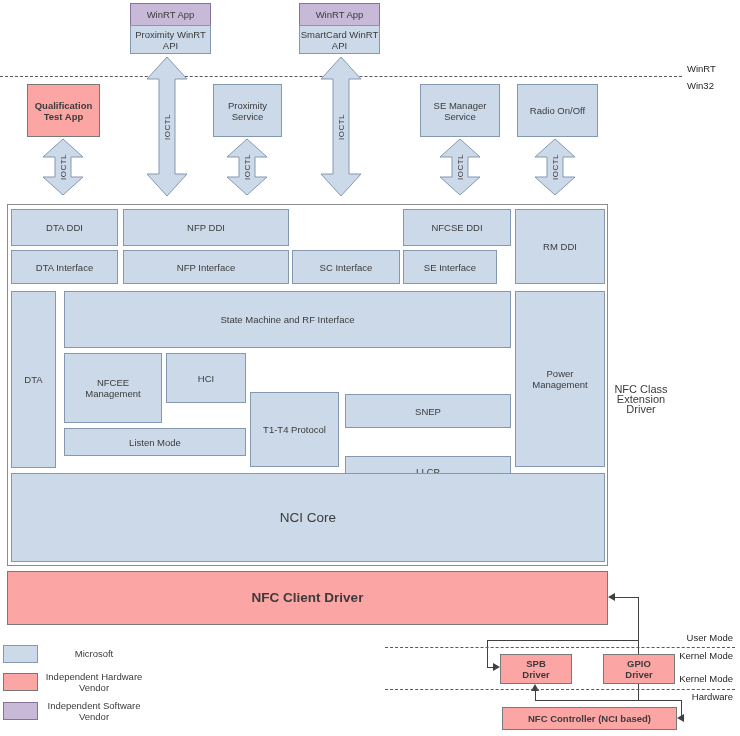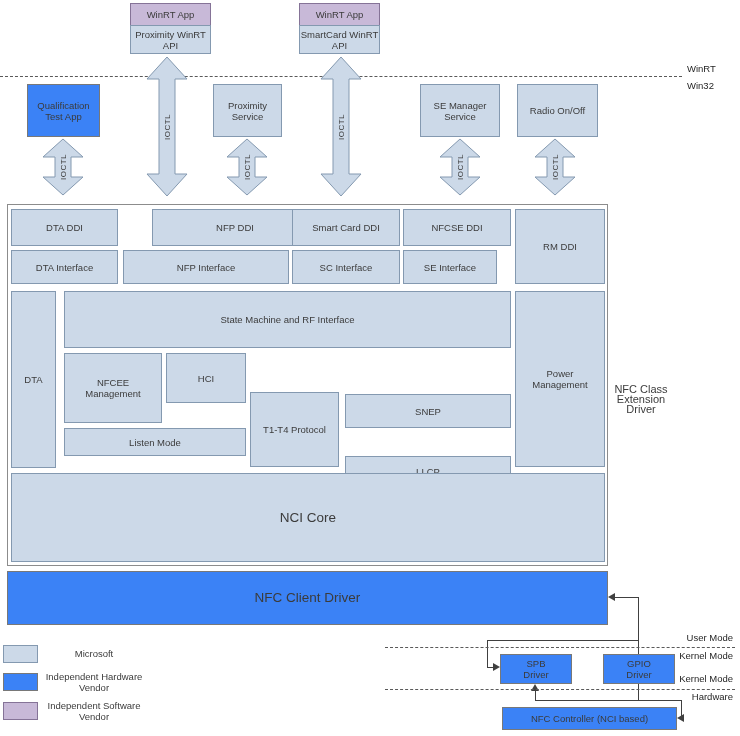--- a/index.html
+++ b/index.html
@@ -1,21 +1,21 @@
 <!DOCTYPE html>
 <html><head>
 <meta charset="utf-8">
 <style>
   html,body{margin:0;padding:0;background:#fff;}
   #canvas{position:relative;width:740px;height:736px;background:#ffffff;
           font-family:"Liberation Sans","DejaVu Sans",sans-serif;color:#3b3b3b;overflow:hidden;}
   .box{position:absolute;box-sizing:border-box;display:flex;align-items:center;justify-content:center;
        text-align:center;font-size:9.5px;line-height:11px;border:1px solid #8499b0;background:#ccd9e8;}
   .ms{background:#ccd9e8;border-color:#8499b0;}
-  .ihv{background:#3b82f6;border-color:#787878;}
+  .ihv{background:#fca5a5;border-color:#787878;font-weight:bold;}
   .isv{background:#c8b9d8;border-color:#857397;}
   .outline{position:absolute;box-sizing:border-box;border:1px solid #8c8c8c;background:#ffffff;}
   .big{font-size:13.5px;line-height:16px;}
   .pre{white-space:pre-line;}
   .dashed{position:absolute;height:0;border-top:1px dashed #595959;}
   .hline{position:absolute;height:0;border-top:1px solid #404040;}
   .vline{position:absolute;width:0;border-left:1px solid #404040;}
   .lbl{position:absolute;font-size:9.5px;line-height:11px;color:#262626;}
   .rlbl{text-align:right;width:100px;}
   .arrow{position:absolute;}
@@ -82,22 +82,21 @@
   <div class="arrow" style="left:534px;top:138px;width:42px;height:58px;">
     <svg width="42" height="58" viewBox="0 0 42 58">
       <polygon points="21,1 41,19 29,19 29,39 41,39 21,57 1,39 13,39 13,19 1,19" fill="#ccd9e8" stroke="#8499b0" stroke-width="1"></polygon>
     </svg>
     <span class="ioctl">IOCTL</span>
   </div>
 
   <div class="outline" style="left:7px;top:204px;width:601px;height:362px;"></div>
 
   <div class="box ms" style="left:11px;top:209px;width:107px;height:37px;">DTA DDI</div>
-  <div class="box ms" style="left:123px;top:209px;width:166px;height:37px;margin-left:29px;">NFP DDI</div>
-  <div class="box ms" style="left:292px;top:209px;width:108px;height:37px;">Smart Card DDI</div>
+  <div class="box ms" style="left:123px;top:209px;width:166px;height:37px;">NFP DDI</div>
   <div class="box ms" style="left:403px;top:209px;width:108px;height:37px;">NFCSE DDI</div>
   <div class="box ms" style="left:515px;top:209px;width:90px;height:75px;">RM DDI</div>
 
   <div class="box ms" style="left:11px;top:250px;width:107px;height:34px;">DTA Interface</div>
   <div class="box ms" style="left:123px;top:250px;width:166px;height:34px;">NFP Interface</div>
   <div class="box ms" style="left:292px;top:250px;width:108px;height:34px;">SC Interface</div>
   <div class="box ms" style="left:403px;top:250px;width:94px;height:34px;">SE Interface</div>
 
   <div class="box ms" style="left:11px;top:291px;width:45px;height:177px;">DTA</div>
   <div class="box ms" style="left:64px;top:291px;width:447px;height:57px;">State Machine and RF Interface</div>

